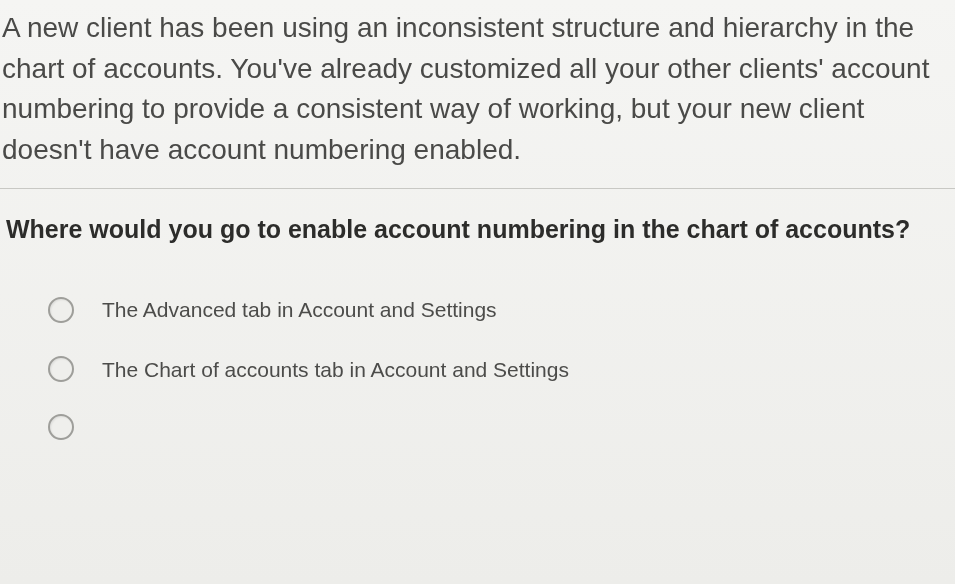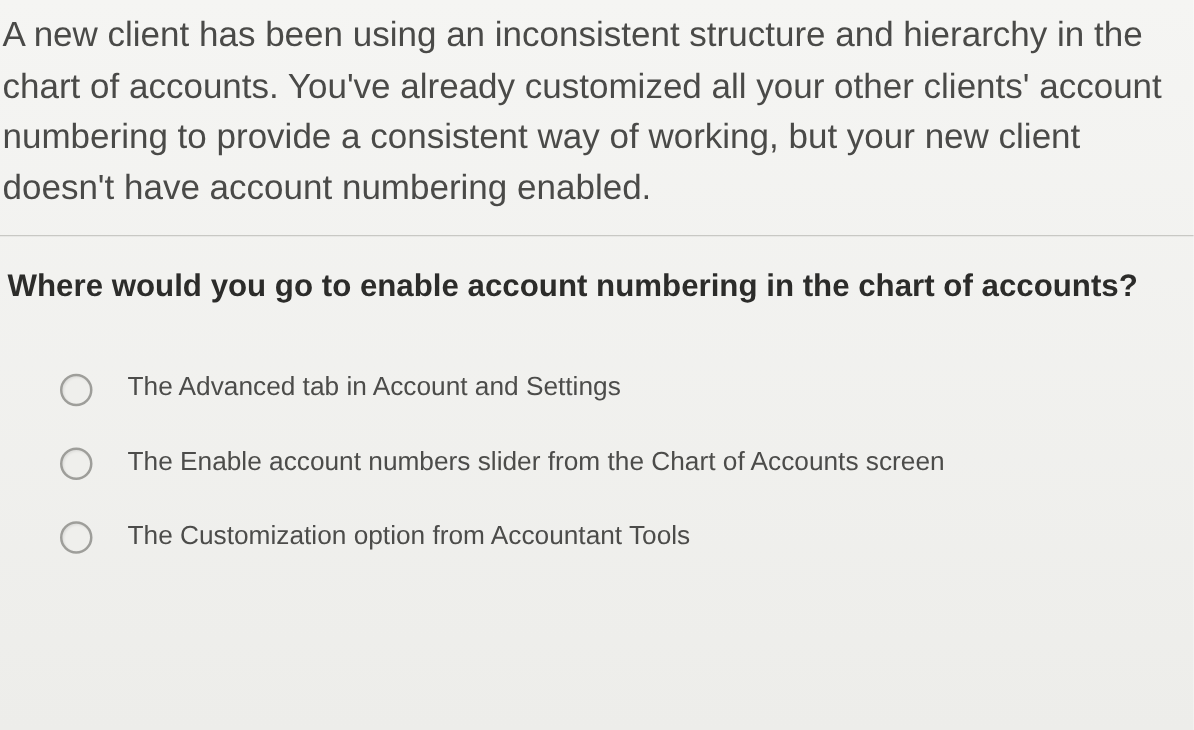--- a/index.html
+++ b/index.html
@@ -34,21 +34,21 @@
       font-weight: 700;
       padding: 0 22px 0 6px;
       margin-bottom: 48px;
     }
     .options {
       padding-left: 48px;
       padding-right: 60px;
     }
     .option {
       display: flex;
-      align-items: flex-end;
+      align-items: center;
       margin-bottom: 30px;
       cursor: pointer;
     }
     .radio {
       flex: 0 0 auto;
       width: 26px;
       height: 26px;
       border: 2px solid #9e9e9a;
       border-radius: 50%;
       background: #efefec;
@@ -73,24 +73,23 @@
 
 <h2 class="question">Where would you go to enable account numbering in the chart of accounts?</h2>
 
 <div class="options">
 
   <div class="option">
     <span class="radio"></span>
     <span class="option-label">The Advanced tab in Account and Settings</span>
   </div>
 
-
   <div class="option">
     <span class="radio"></span>
-    <span class="option-label">The Enable account numbers slider from the Chart of Accounts screen</span>
+    <span class="option-label">The Chart of accounts tab in Account and Settings</span>
   </div>
 
   <div class="option">
     <span class="radio"></span>
-    <span class="option-label">The Customization option from Accountant Tools</span>
   </div>
+
 
 </div>
 
 </body></html>

